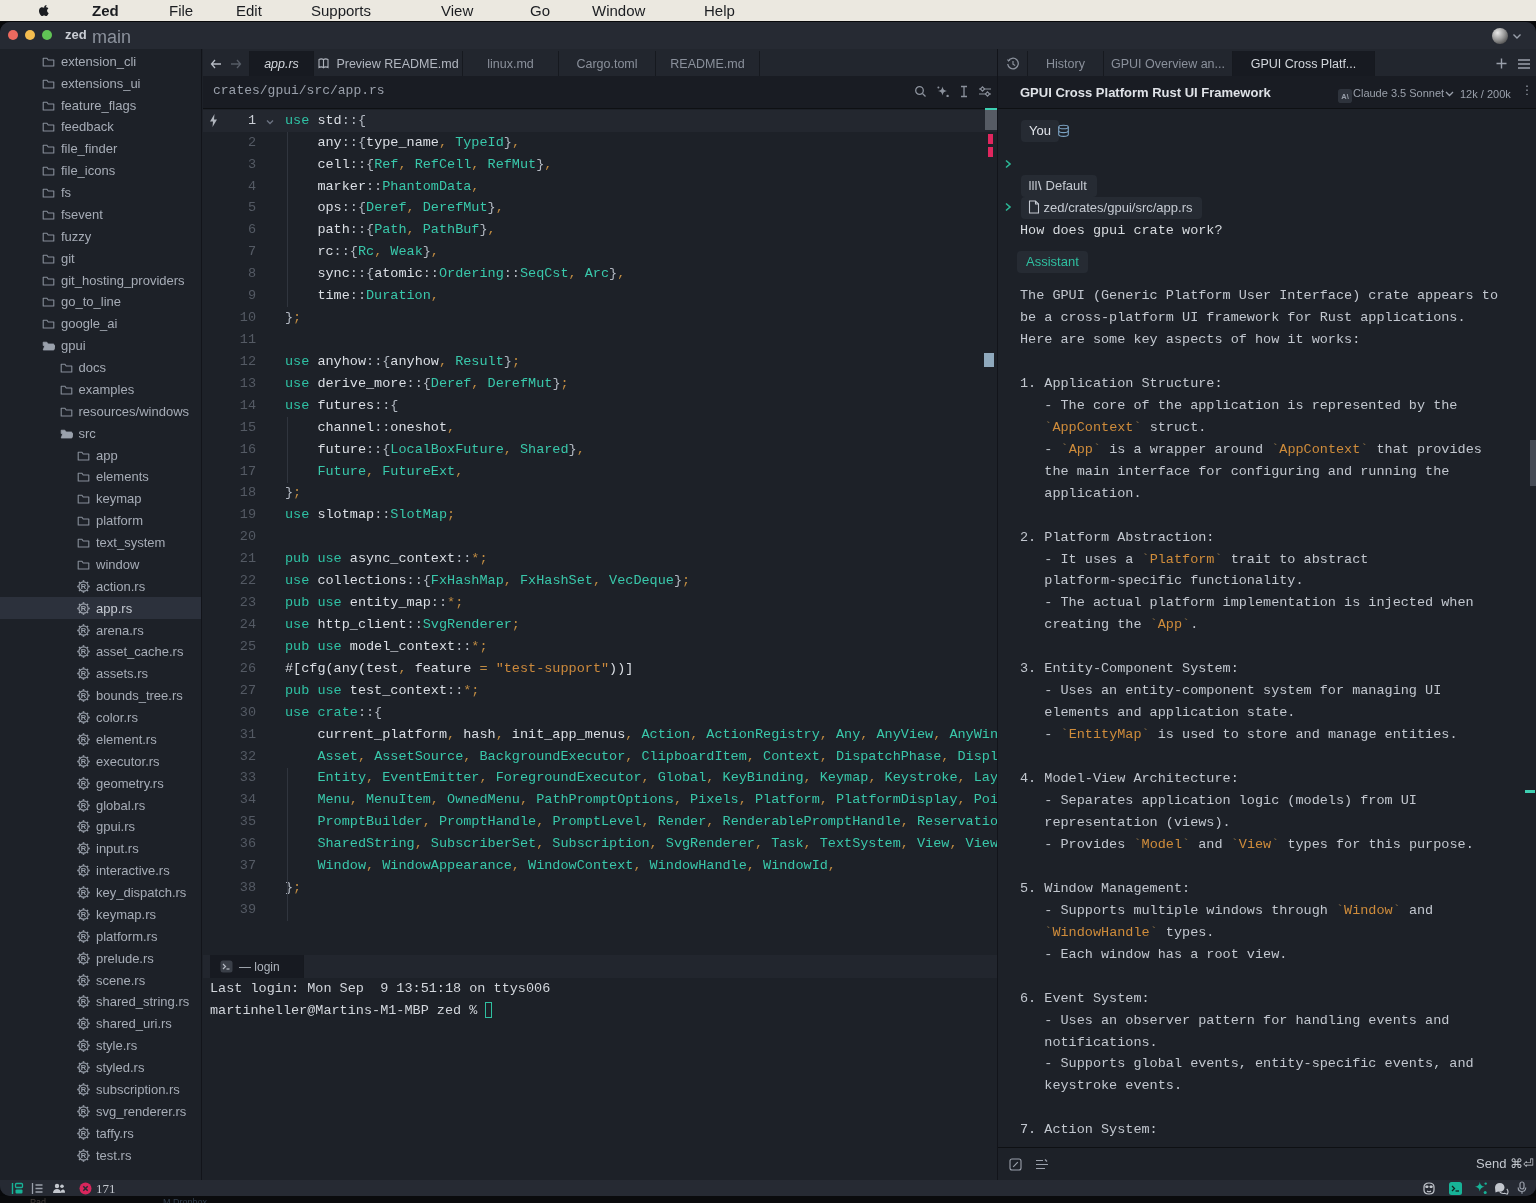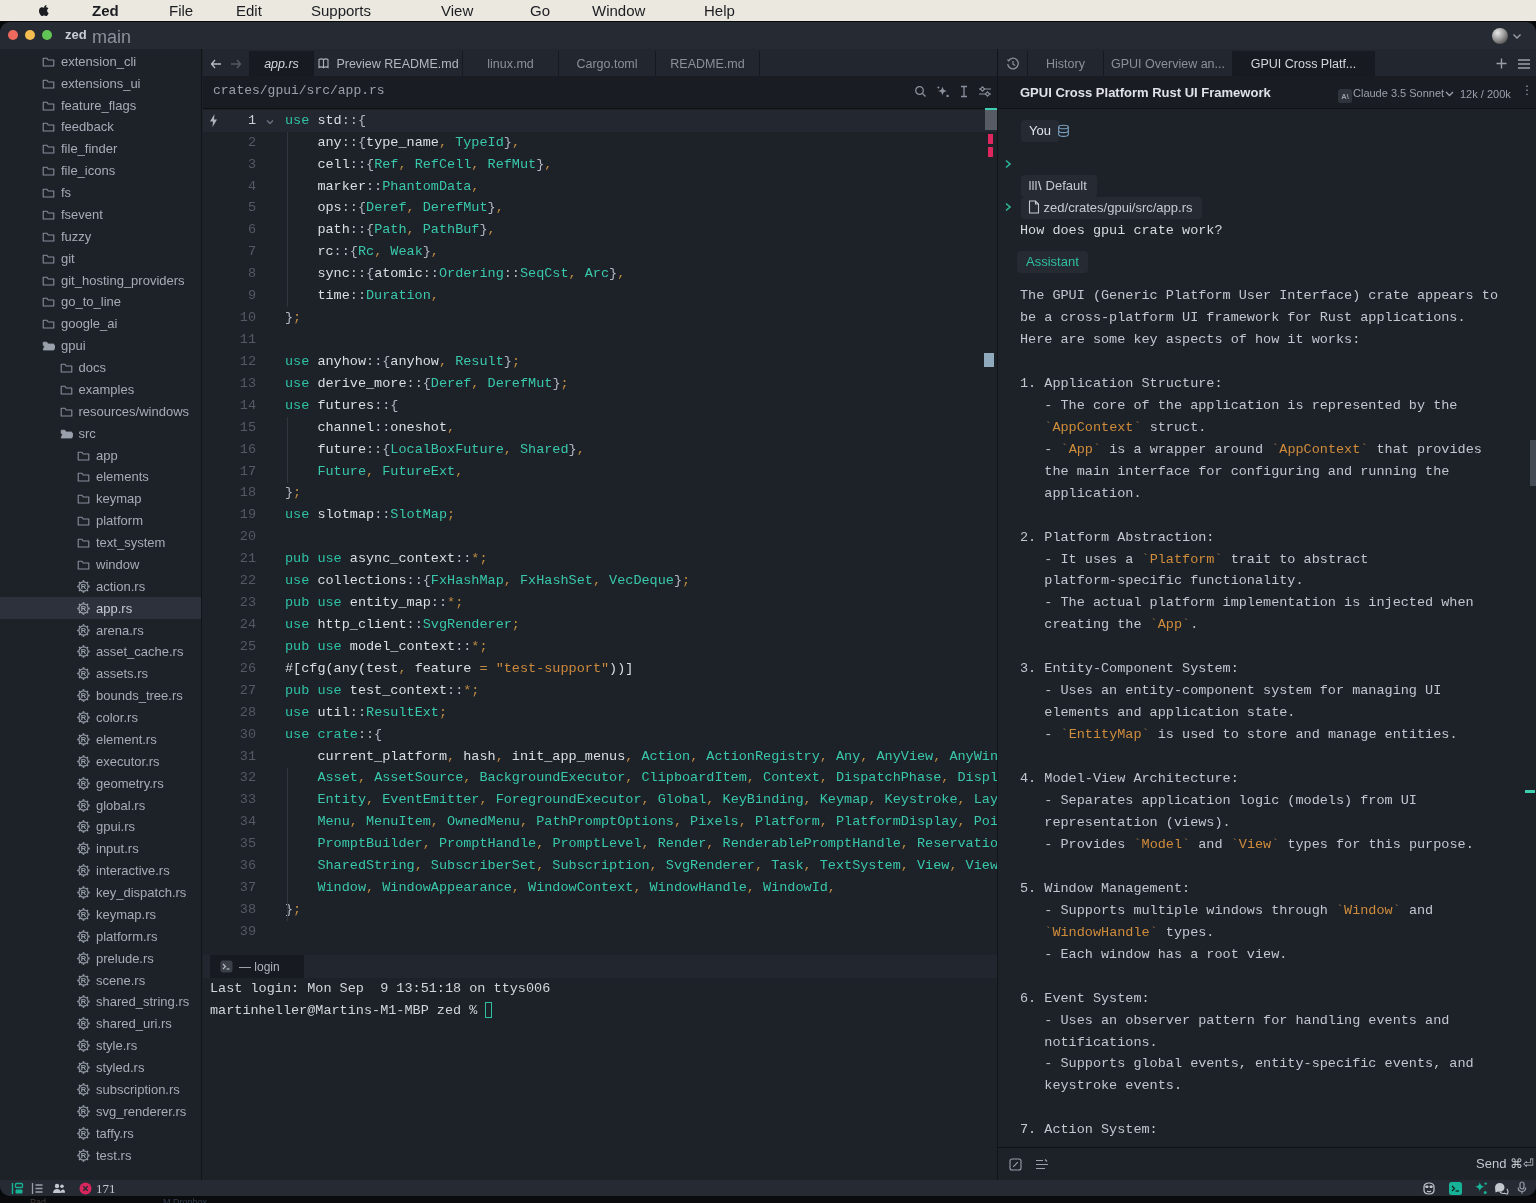--- a/index.html
+++ b/index.html
@@ -707,21 +707,20 @@
       <div class="crow mono"><span class="num">18</span><span class="fold"></span><span><span class="p">}</span><span class="a">;</span></span></div>
       <div class="crow mono"><span class="num">19</span><span class="fold"></span><span><span class="k">use</span><span class="w"> slotmap</span><span class="p">::</span><span class="t">SlotMap</span><span class="a">;</span></span></div>
       <div class="crow mono"><span class="num">20</span><span class="fold"></span><span></span></div>
       <div class="crow mono"><span class="num">21</span><span class="fold"></span><span><span class="k">pub use</span><span class="w"> async_context</span><span class="p">::</span><span class="a">*;</span></span></div>
       <div class="crow mono"><span class="num">22</span><span class="fold"></span><span><span class="k">use</span><span class="w"> collections</span><span class="p">::{</span><span class="t">FxHashMap</span><span class="a">,</span><span class="t"> FxHashSet</span><span class="a">,</span><span class="t"> VecDeque</span><span class="p">}</span><span class="a">;</span></span></div>
       <div class="crow mono"><span class="num">23</span><span class="fold"></span><span><span class="k">pub use</span><span class="w"> entity_map</span><span class="p">::</span><span class="a">*;</span></span></div>
       <div class="crow mono"><span class="num">24</span><span class="fold"></span><span><span class="k">use</span><span class="w"> http_client</span><span class="p">::</span><span class="t">SvgRenderer</span><span class="a">;</span></span></div>
       <div class="crow mono"><span class="num">25</span><span class="fold"></span><span><span class="k">pub use</span><span class="w"> model_context</span><span class="p">::</span><span class="a">*;</span></span></div>
       <div class="crow mono"><span class="num">26</span><span class="fold"></span><span><span class="w">#[cfg(any(test</span><span class="a">,</span><span class="w"> feature </span><span class="a">=</span><span class="s"> "test-support"</span><span class="w">))]</span></span></div>
       <div class="crow mono"><span class="num">27</span><span class="fold"></span><span><span class="k">pub use</span><span class="w"> test_context</span><span class="p">::</span><span class="a">*;</span></span></div>
-      <div class="crow mono"><span class="num">28</span><span class="fold"></span><span><span class="k">use</span><span class="w"> util</span><span class="p">::</span><span class="t">ResultExt</span><span class="a">;</span></span></div>
       <div class="crow mono"><span class="num">30</span><span class="fold"></span><span><span class="k">use crate</span><span class="p">::{</span></span></div>
       <div class="crow mono"><span class="num">31</span><span class="fold"></span><span><span class="w">    current_platform</span><span class="a">,</span><span class="w"> hash</span><span class="a">,</span><span class="w"> init_app_menus</span><span class="a">,</span><span class="t"> Action</span><span class="a">,</span><span class="t"> ActionRegistry</span><span class="a">,</span><span class="t"> Any</span><span class="a">,</span><span class="t"> AnyView</span><span class="a">,</span><span class="t"> AnyWindowHandle</span></span></div>
       <div class="crow mono"><span class="num">32</span><span class="fold"></span><span><span class="t">    Asset</span><span class="a">,</span><span class="t"> AssetSource</span><span class="a">,</span><span class="t"> BackgroundExecutor</span><span class="a">,</span><span class="t"> ClipboardItem</span><span class="a">,</span><span class="t"> Context</span><span class="a">,</span><span class="t"> DispatchPhase</span><span class="a">,</span><span class="t"> DisplayId</span></span></div>
       <div class="crow mono"><span class="num">33</span><span class="fold"></span><span><span class="t">    Entity</span><span class="a">,</span><span class="t"> EventEmitter</span><span class="a">,</span><span class="t"> ForegroundExecutor</span><span class="a">,</span><span class="t"> Global</span><span class="a">,</span><span class="t"> KeyBinding</span><span class="a">,</span><span class="t"> Keymap</span><span class="a">,</span><span class="t"> Keystroke</span><span class="a">,</span><span class="t"> LayoutId</span></span></div>
       <div class="crow mono"><span class="num">34</span><span class="fold"></span><span><span class="t">    Menu</span><span class="a">,</span><span class="t"> MenuItem</span><span class="a">,</span><span class="t"> OwnedMenu</span><span class="a">,</span><span class="t"> PathPromptOptions</span><span class="a">,</span><span class="t"> Pixels</span><span class="a">,</span><span class="t"> Platform</span><span class="a">,</span><span class="t"> PlatformDisplay</span><span class="a">,</span><span class="t"> PointerButton</span></span></div>
       <div class="crow mono"><span class="num">35</span><span class="fold"></span><span><span class="t">    PromptBuilder</span><span class="a">,</span><span class="t"> PromptHandle</span><span class="a">,</span><span class="t"> PromptLevel</span><span class="a">,</span><span class="t"> Render</span><span class="a">,</span><span class="t"> RenderablePromptHandle</span><span class="a">,</span><span class="t"> Reservation</span></span></div>
       <div class="crow mono"><span class="num">36</span><span class="fold"></span><span><span class="t">    SharedString</span><span class="a">,</span><span class="t"> SubscriberSet</span><span class="a">,</span><span class="t"> Subscription</span><span class="a">,</span><span class="t"> SvgRenderer</span><span class="a">,</span><span class="t"> Task</span><span class="a">,</span><span class="t"> TextSystem</span><span class="a">,</span><span class="t"> View</span><span class="a">,</span><span class="t"> ViewContext</span></span></div>
       <div class="crow mono"><span class="num">37</span><span class="fold"></span><span><span class="t">    Window</span><span class="a">,</span><span class="t"> WindowAppearance</span><span class="a">,</span><span class="t"> WindowContext</span><span class="a">,</span><span class="t"> WindowHandle</span><span class="a">,</span><span class="t"> WindowId</span><span class="a">,</span></span></div>
       <div class="crow mono"><span class="num">38</span><span class="fold"></span><span><span class="p">}</span><span class="a">;</span></span></div>
       <div class="crow mono"><span class="num">39</span><span class="fold"></span><span></span></div>

